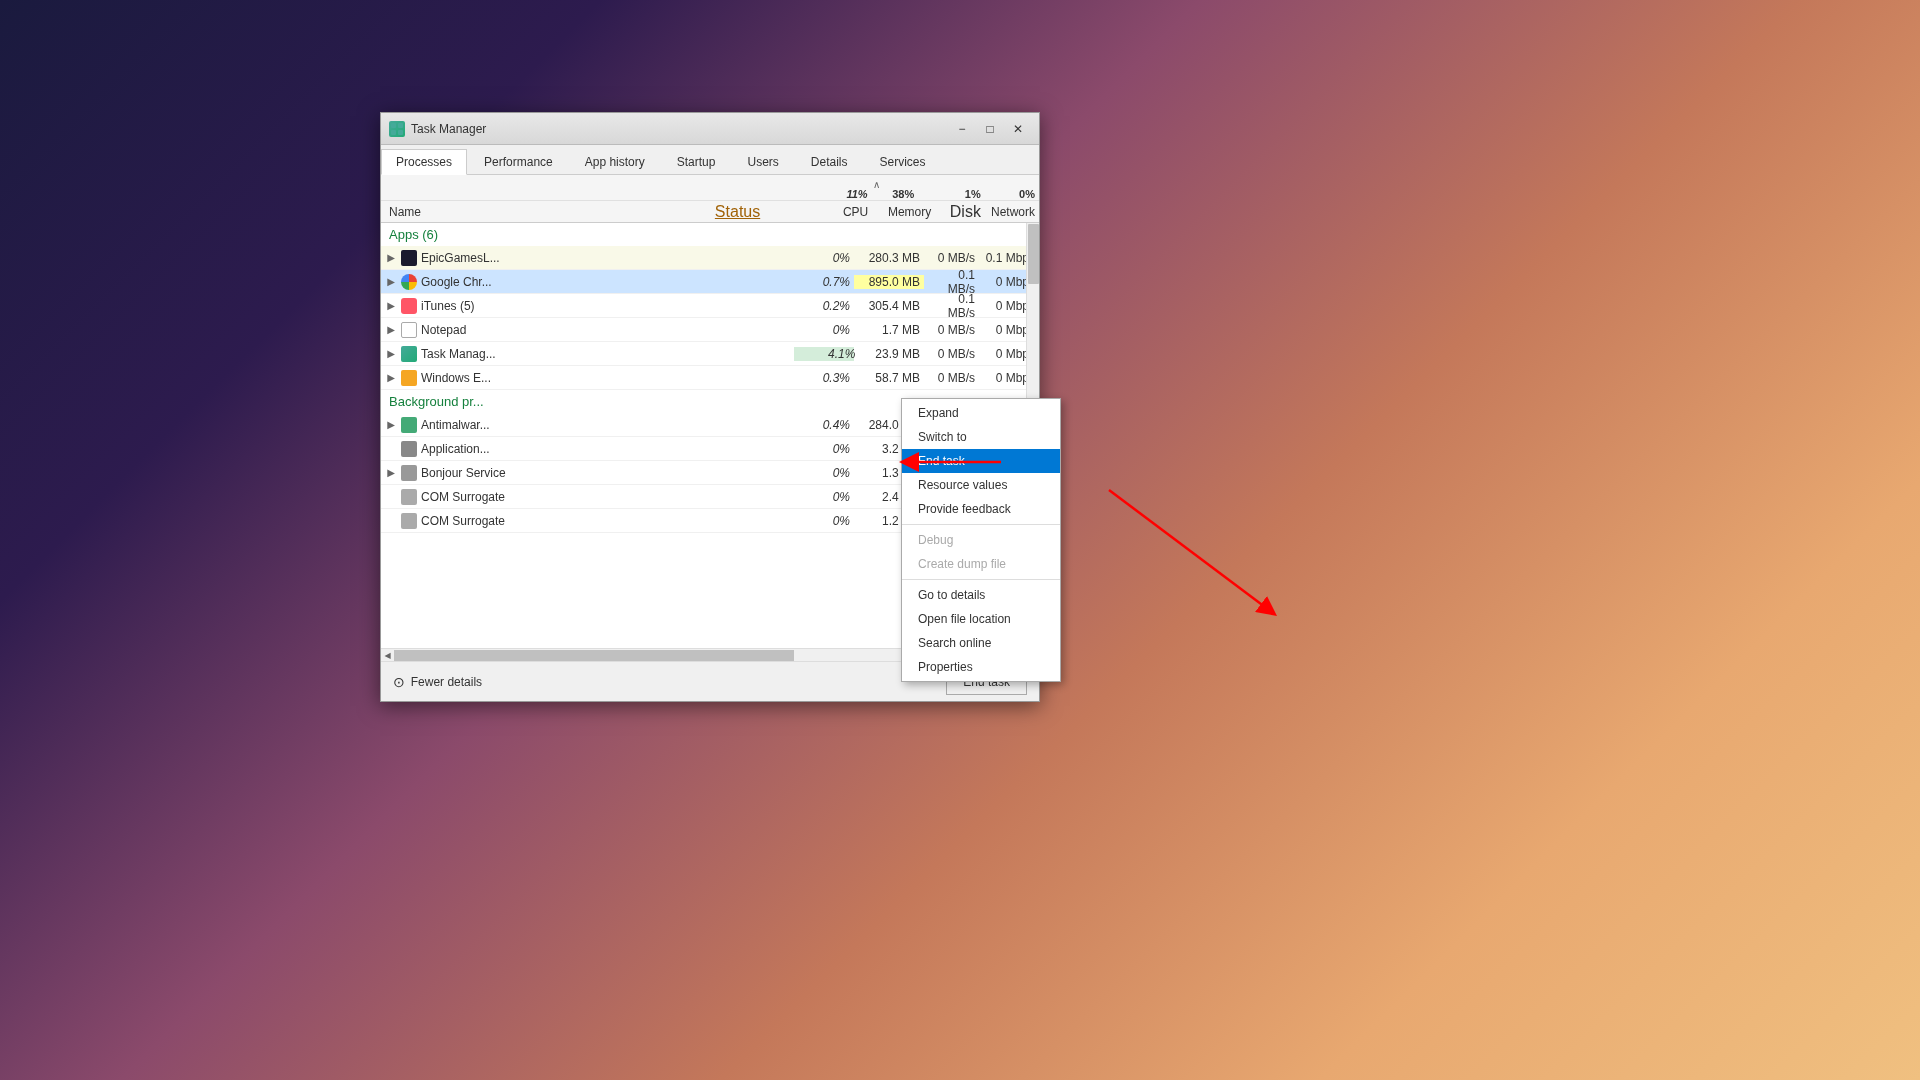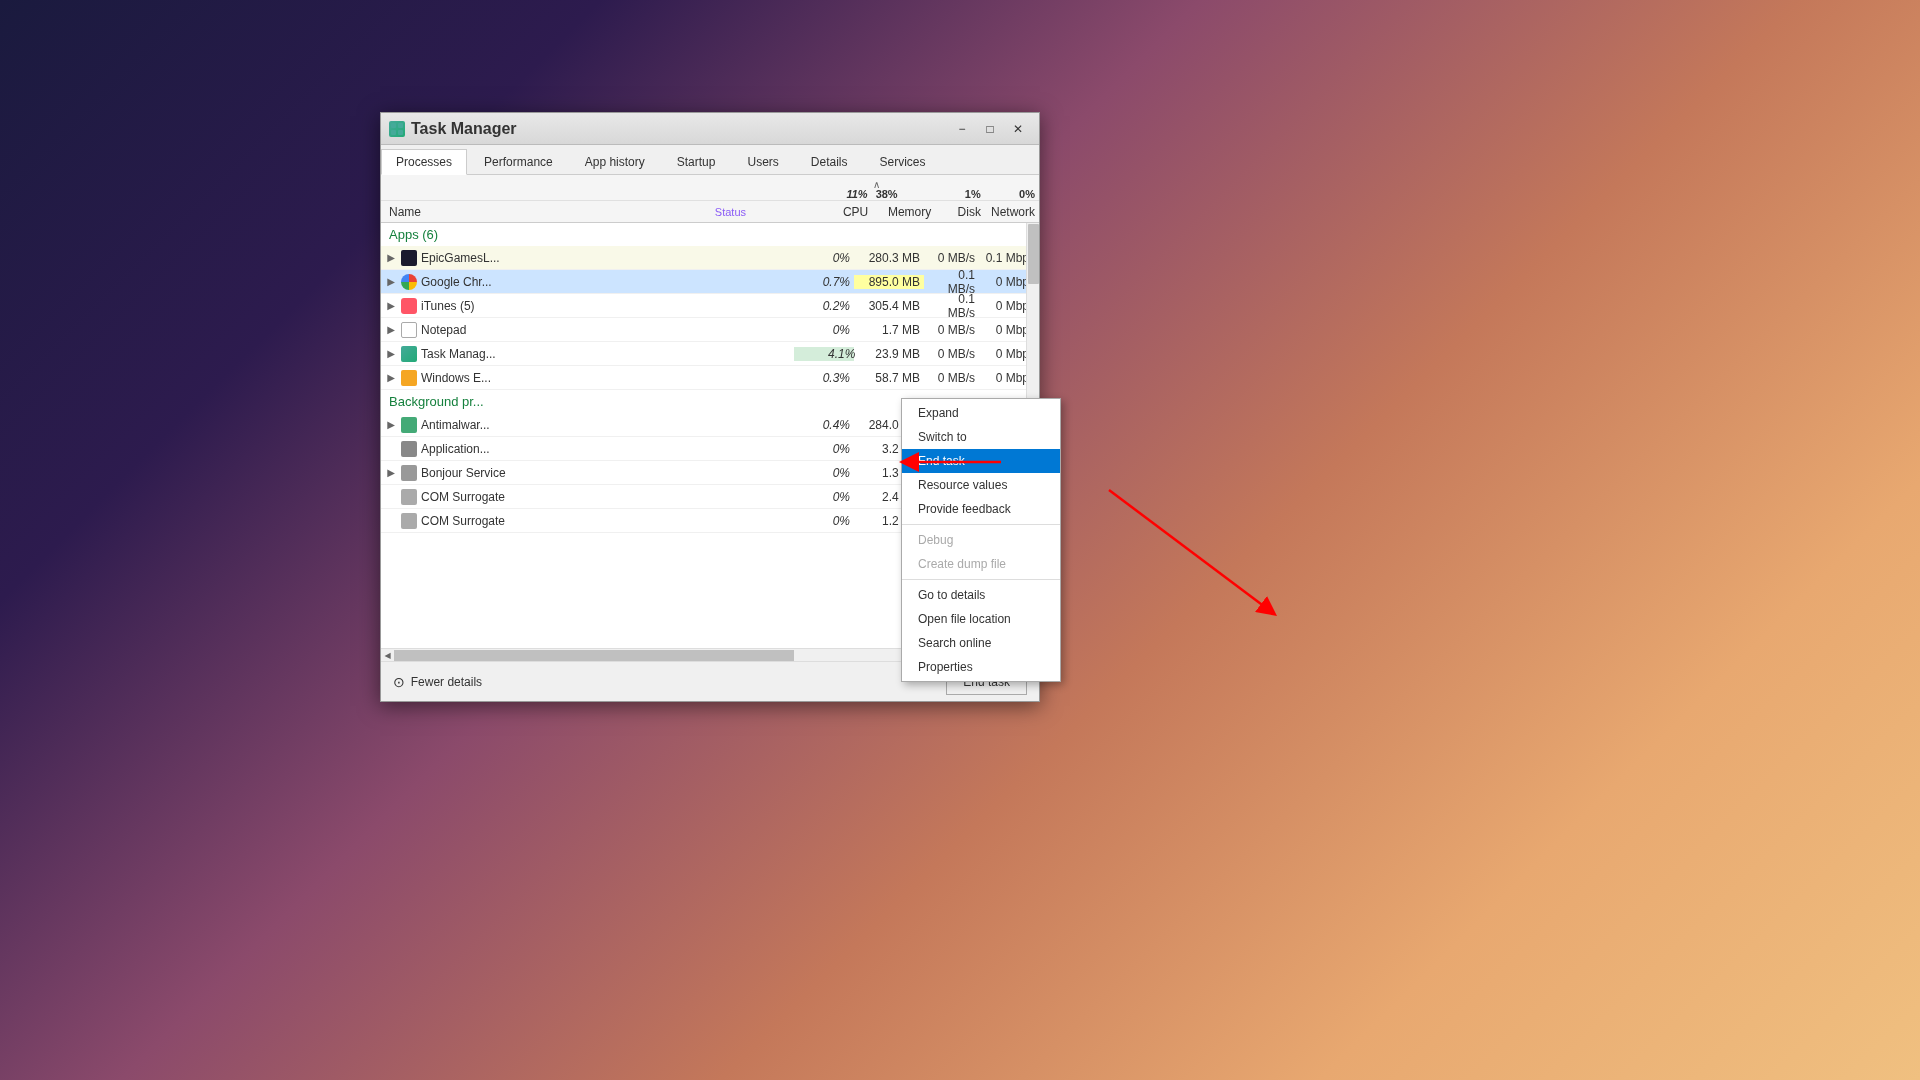--- a/index.html
+++ b/index.html
@@ -52,23 +52,23 @@
       border-radius: 2px;
       display: flex;
       align-items: center;
       justify-content: center;
       color: white;
       font-size: 9px;
     }
 
     .titlebar-title {
       flex: 1;
-      font-size: 16px;
-      color: #333;
-      font-weight: 700;
+      font-size: 12px;
+      color: #333;
+      font-weight: 400;
     }
 
     .titlebar-controls {
       display: flex;
       gap: 2px;
     }
 
     .titlebar-btn {
       width: 26px;
       height: 20px;
@@ -377,31 +377,31 @@
     <div class="tab">Services</div>
   </div>
 
   <div class="header-area">
 
     <div style="display:flex; height:26px; align-items:flex-end; background:#f5f5f5; border-bottom:1px solid #e0e0e0; position:relative;">
       <span style="position:absolute; left:492px; top:4px; font-size:10px; color:#666;">∧</span>
       <div style="width:370px;"></div>
       <div style="width:120px;"></div>
       <div class="usage-cell cell-cpu" style="width:60px; text-align:right; padding:0 4px;">11%</div>
-      <div class="usage-cell cell-mem" style="width:70px; text-align:left; padding:0 4px;">38%</div>
+      <div class="usage-cell cell-mem" style="width:70px; text-align:center; padding:0 4px;">38%</div>
       <div class="usage-cell cell-disk" style="width:55px; text-align:right; padding:0 4px;">1%</div>
       <div class="usage-cell cell-net" style="width:60px; text-align:right; padding:0 4px;">0%</div>
     </div>
 
     <div style="display:flex; height:22px; align-items:center; background:#f5f5f5; border-bottom:1px solid #ccc;">
       <div style="width:370px; font-size:12px; padding:0 8px; color:#333;">Name</div>
-      <div style="width:120px; font-size:11px; padding:0 4px; color:#8b5cf6;">Status</div>
+      <div style="width:120px; font-size:16px; padding:0 4px; color:#a16207;text-decoration:underline;">Status</div>
       <div style="width:60px; text-align:right; font-size:12px; padding:0 4px; color:#333;">CPU</div>
       <div style="width:70px; text-align:right; font-size:12px; padding:0 4px; color:#333;">Memory</div>
-      <div style="width:55px; text-align:right; font-size:12px; padding:0 4px; color:#333;">Disk</div>
+      <div style="width:55px; text-align:right; font-size:16px; padding:0 4px; color:#333;">Disk</div>
       <div style="width:60px; text-align:right; font-size:12px; padding:0 4px; color:#333;">Network</div>
     </div>
   </div>
 
   <div class="content">
     <div class="process-list">
 
       <div class="section-header">Apps (6)</div>
 
       <div class="process-row" style="background:#f9f9e8;">

